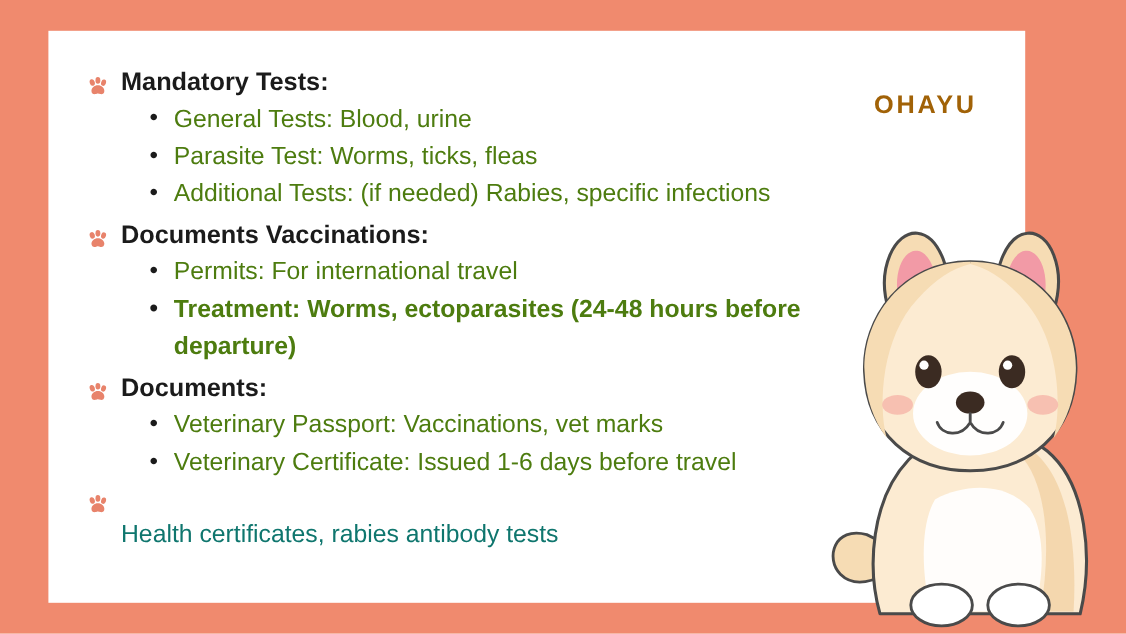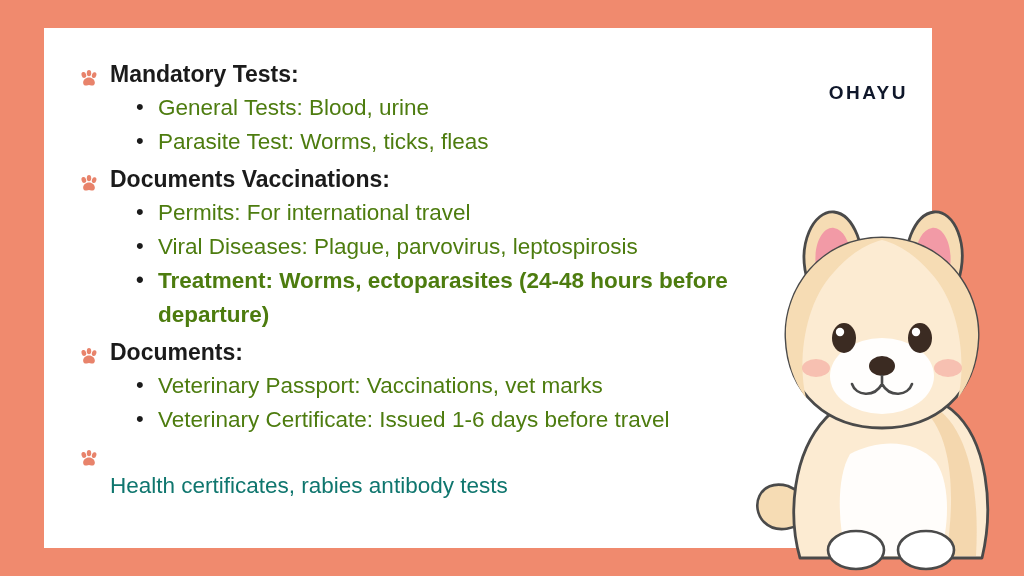--- a/index.html
+++ b/index.html
@@ -19,26 +19,26 @@
     left: 44px;
     top: 28px;
     width: 888px;
     height: 520px;
     background: #FFFFFF;
     box-sizing: border-box;
     padding: 26px 34px 0 34px;
   }
   .brand {
     position: absolute;
-    right: 24px;
+    right: 44px;
     top: 54px;
-    font-size: 19px;
+    font-size: 23px;
     font-weight: bold;
     letter-spacing: 2.5px;
-    color: #0f172a;
+    color: #a16207;
   }
   .content {
     position: relative;
     z-index: 3;
   }
   .section {
     margin: 0;
   }
   .heading {
     display: flex;
@@ -111,38 +111,38 @@
             <ellipse cx="12" cy="5.6" rx="2.4" ry="3.3" fill="#E8836B"></ellipse>
             <ellipse cx="17.6" cy="7.8" rx="2.4" ry="3.2" fill="#E8836B" transform="rotate(18 17.6 7.8)"></ellipse>
             <path d="M12 10.4c3.6 0 6.4 2.7 6.4 5.6 0 2.4-2.1 3.6-3.9 3.1-1.1-.3-1.7-.6-2.5-.6s-1.4.3-2.5.6c-1.8.5-3.9-.7-3.9-3.1 0-2.9 2.8-5.6 6.4-5.6z" fill="#E8836B"></path>
           </svg>
         </span>
         <span>Mandatory Tests:</span>
       </div>
       <ul class="items">
         <li>General Tests: Blood, urine</li>
         <li>Parasite Test: Worms, ticks, fleas</li>
+        <li>Additional Tests: (if needed) Rabies, specific infections</li>
       </ul>
     </div>
 
     <div class="section">
       <div class="heading">
         <span class="paw">
           <svg viewBox="0 0 24 24" width="22" height="22" aria-hidden="true">
             <ellipse cx="6.4" cy="7.6" rx="2.5" ry="3.3" fill="#E8836B" transform="rotate(-18 6.4 7.6)"></ellipse>
             <ellipse cx="12" cy="5.6" rx="2.4" ry="3.3" fill="#E8836B"></ellipse>
             <ellipse cx="17.6" cy="7.8" rx="2.4" ry="3.2" fill="#E8836B" transform="rotate(18 17.6 7.8)"></ellipse>
             <path d="M12 10.4c3.6 0 6.4 2.7 6.4 5.6 0 2.4-2.1 3.6-3.9 3.1-1.1-.3-1.7-.6-2.5-.6s-1.4.3-2.5.6c-1.8.5-3.9-.7-3.9-3.1 0-2.9 2.8-5.6 6.4-5.6z" fill="#E8836B"></path>
           </svg>
         </span>
         <span>Documents Vaccinations:</span>
       </div>
       <ul class="items">
         <li>Permits: For international travel</li>
-        <li>Viral Diseases: Plague, parvovirus, leptospirosis</li>
         <li style="max-width:600px;font-weight:bold;">Treatment: Worms, ectoparasites (24-48 hours before departure)</li>
       </ul>
     </div>
 
     <div class="section">
       <div class="heading">
         <span class="paw">
           <svg viewBox="0 0 24 24" width="22" height="22" aria-hidden="true">
             <ellipse cx="6.4" cy="7.6" rx="2.5" ry="3.3" fill="#E8836B" transform="rotate(-18 6.4 7.6)"></ellipse>
             <ellipse cx="12" cy="5.6" rx="2.4" ry="3.3" fill="#E8836B"></ellipse>

